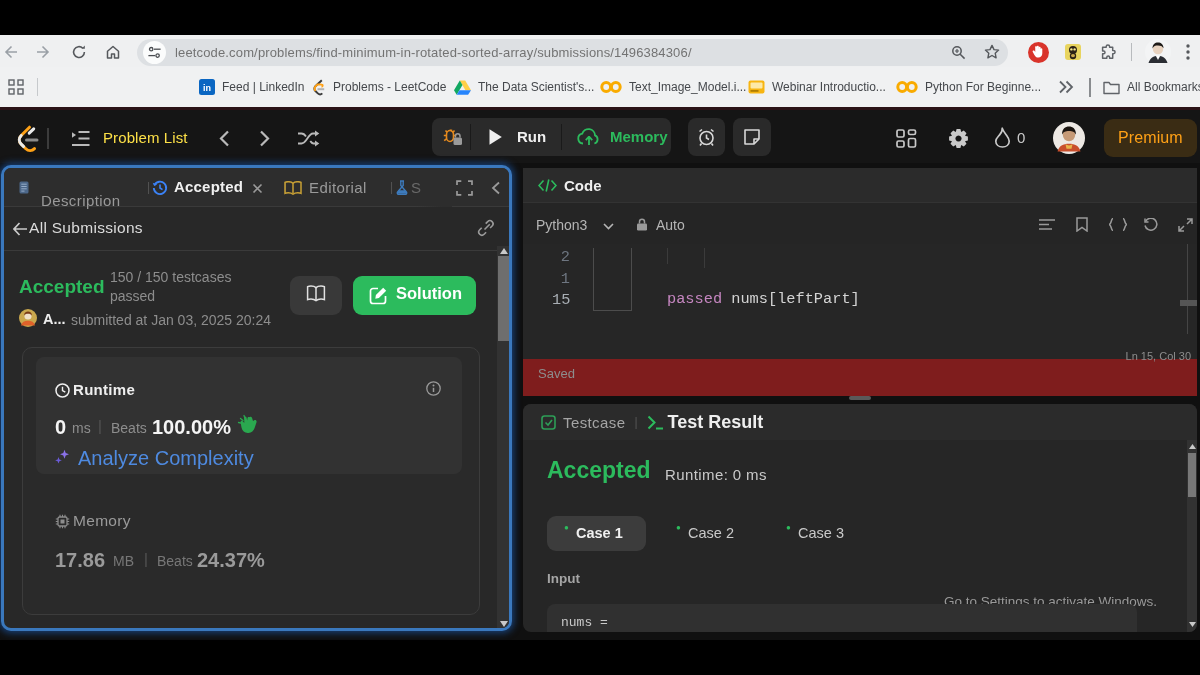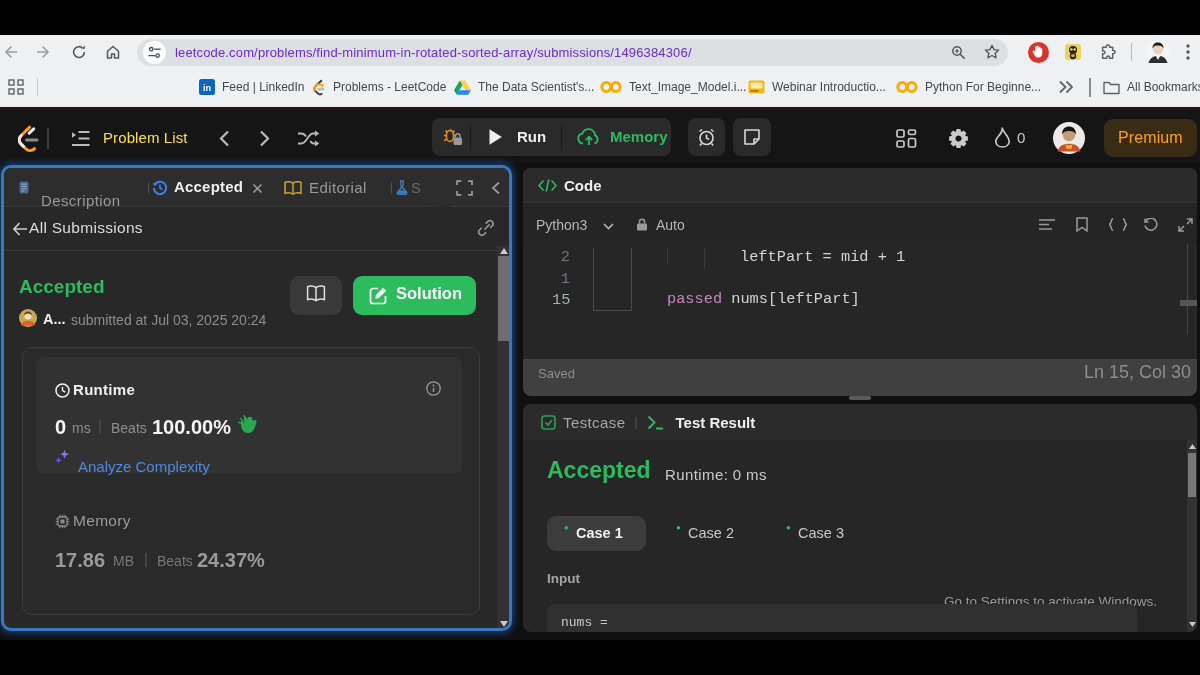--- a/index.html
+++ b/index.html
@@ -6,37 +6,37 @@
 html,body { width:1200px; height:675px; background:#000; overflow:hidden; }
 body { font-family:"Liberation Sans", sans-serif; position:relative; }
 .abs { position:absolute; }
 
 
 #toolbar { position:absolute; left:0; top:35px; width:1200px; height:32px; background:#eff0f1; }
 #bookmarks { position:absolute; left:0; top:67px; width:1200px; height:40px; background:#f0f1f2; }
 #maroon { position:absolute; left:0; top:107px; width:1200px; height:3px; background:#2a1216; }
 #pill { position:absolute; left:137px; top:4px; width:871px; height:27px; background:#dde0e3; border-radius:14px; }
 #pillcirc { position:absolute; left:6px; top:2px; width:23px; height:23px; background:#fbfcfc; border-radius:50%; }
-#url { position:absolute; left:38px; top:6px; font-size:13px; color:#6d28d9; letter-spacing:0.15px; white-space:nowrap; }
+#url { position:absolute; left:38px; top:6px; font-size:13px; color:#737373; letter-spacing:0.15px; white-space:nowrap; }
 .bmitem { position:absolute; top:0; height:40px; display:flex; align-items:center; gap:7px; font-size:12px; color:#45484c; white-space:nowrap; }
 
 
 #lcnav { position:absolute; left:0; top:110px; width:1200px; height:56px; background:#151515; }
 #page { position:absolute; left:0; top:163px; width:1200px; height:477px; background:#101010; }
 
 
 #lpanel { position:absolute; left:1px; top:2px; width:511px; height:466px; background:#282828; border:3px solid #3a78bd; border-radius:10px; box-shadow:0 0 7px 2px rgba(25,70,130,.9); overflow:hidden; }
 #ltabs { position:absolute; left:0; top:0; width:100%; height:39px; background:#2d2d2d; border-bottom:1px solid #3a3a3a; display:flex; align-items:center; }
 #lsubhead { position:absolute; left:-4px; top:40px; width:calc(100% + 4px); height:43px; border-bottom:1px solid #3a3a3a; }
 #lbody { position:absolute; left:-4px; top:84px; width:calc(100% + 4px); bottom:0; }
 .tabtext { font-size:15px; color:#9a9a9a; letter-spacing:0.4px; }
 .tabsep { color:#555; margin:0 9px; font-size:12px; }
 
 
-#cpanel { position:absolute; left:523px; top:5px; width:674px; height:228px; background:#404040; border-radius:8px; overflow:hidden; }
+#cpanel { position:absolute; left:523px; top:5px; width:674px; height:228px; background:#7f1d1d; border-radius:0; overflow:hidden; }
 #tpanel { position:absolute; left:523px; top:241px; width:674px; height:228px; background:#262626; border-radius:8px; overflow:hidden; }
 #handle { position:absolute; left:849px; top:233px; width:22px; height:4px; background:#5a5a5a; border-radius:2px; }
 .phead { position:absolute; left:0; top:0; width:100%; height:36px; background:#2b2b2b; display:flex; align-items:center; }
 
 .mono { font-family:"Liberation Mono", monospace; }
 .green { color:#2cbb5d; }
 </style>
 </head>
 <body>
 
@@ -333,20 +333,21 @@
         </svg>
       <div class="abs" style="left:29px;top:11px;font-size:15.5px;color:#dcdcdc;letter-spacing:0.3px">All Submissions</div>
       <svg class="abs" style="left:477px;top:11px" width="18" height="18" viewBox="0 0 18 18">
           <g stroke="#9a9a9a" stroke-width="1.6" fill="none">
             <path d="M7.5 10.5 12.8 5.2M8.7 4.6l2-2a3.1 3.1 0 0 1 4.4 4.4l-2 2M9.1 13.2l-2 2a3.1 3.1 0 0 1-4.4-4.4l2-2"></path>
           </g>
         </svg>
     </div>
     <div id="lbody">
       <div class="abs green" style="left:19px;top:24px;font-size:19px;font-weight:bold">Accepted</div>
+      <div class="abs" style="left:110px;top:16px;width:135px;font-size:14px;color:#8d8d8d;line-height:19px">150 / 150 testcases passed</div>
 
       <div class="abs" style="left:290px;top:24px;width:52px;height:39px;background:#393939;border-radius:9px"></div>
       <svg class="abs" style="left:306px;top:33px" width="20" height="17" viewBox="0 0 20 17">
           <path d="M10 2.6C8.7 1.3 7 0.9 5 0.9c-1.4 0-2.6.3-3.4.7v13c.8-.4 2-.7 3.4-.7 2 0 3.7.5 5 1.7 1.3-1.2 3-1.7 5-1.7 1.4 0 2.6.3 3.4.7v-13c-.8-.4-2-.7-3.4-.7-2 0-3.7.4-5 1.7z" fill="none" stroke="#e0e0e0" stroke-width="1.5"></path>
           <path d="M10 2.6v12.7" stroke="#e0e0e0" stroke-width="1.5"></path>
         </svg>
 
       <div class="abs" style="left:353px;top:24px;width:123px;height:39px;background:#2cbb5d;border-radius:9px"></div>
       <svg class="abs" style="left:369px;top:34px" width="19" height="19" viewBox="0 0 19 19">
           <path d="M9 2.5H4A2.5 2.5 0 0 0 1.5 5v10A2.5 2.5 0 0 0 4 17.5h10a2.5 2.5 0 0 0 2.5-2.5v-5" fill="none" stroke="#fff" stroke-width="1.7"></path>
@@ -354,21 +355,21 @@
         </svg>
       <div class="abs" style="left:396px;top:32px;font-size:16.5px;font-weight:bold;color:#fff">Solution</div>
 
       <svg class="abs" style="left:19px;top:57px" width="18" height="18" viewBox="0 0 18 18">
           <circle cx="9" cy="9" r="9" fill="#caa84e"></circle>
           <circle cx="9" cy="7" r="3.6" fill="#f0e0c8"></circle>
           <path d="M5 6.8C5 4 7 2.6 9 2.6s4 1.4 4 4.2C11.9 5.2 11 4.8 9 4.8S6 5.2 5 6.8z" fill="#7a3b16"></path>
           <path d="M2 16.5c1-3.4 3.4-4.8 7-4.8s6 1.4 7 4.8z" fill="#e0622a"></path>
         </svg>
       <div class="abs" style="left:43px;top:59px;font-size:14.5px;font-weight:bold;color:#ededed">A...</div>
-      <div class="abs" style="left:71px;top:60px;font-size:14px;color:#8d8d8d">submitted at Jul 03, 2025 20:24</div>
+      <div class="abs" style="left:71px;top:60px;font-size:14px;color:#8d8d8d">submitted at Jan 03, 2025 20:24</div>
 
       <div class="abs" style="left:22px;top:95px;width:458px;height:268px;border:1px solid #3c3c3c;border-radius:10px;background:#2a2a2a"></div>
 
       <div class="abs" style="left:36px;top:105px;width:426px;height:117px;background:#323232;border-radius:8px"></div>
       <svg class="abs" style="left:55px;top:131px" width="15" height="15" viewBox="0 0 15 15">
           <circle cx="7.5" cy="7.5" r="6.5" fill="none" stroke="#efefef" stroke-width="1.5"></circle>
           <path d="M7.5 3.8V7.5l2.8 1.7" stroke="#efefef" stroke-width="1.4" fill="none"></path>
         </svg>
       <div class="abs" style="left:73px;top:129px;font-size:15px;font-weight:bold;color:#efefef;letter-spacing:0.3px">Runtime</div>
       <svg class="abs" style="left:426px;top:129px" width="15" height="15" viewBox="0 0 15 15">
@@ -384,21 +385,21 @@
 
       <svg class="abs" style="left:237px;top:162px" width="22" height="22" viewBox="0 0 22 22">
           <path d="M3.5 4.5 6 6.5M7 1.5 8 4.2M1.5 8.5l2.7.6" stroke="#2aa84f" stroke-width="1.3" fill="none" stroke-linecap="round"></path>
           <path d="M12 3.5c1-1.3 2.6-1 3 .3l1 3.3 1.3-.8c1.4-.7 2.7.6 2.2 2l-1.8 5.5c-1 3.2-3.6 5.6-7 5.2-3-.3-5.6-2.4-6.2-5.6l-.9-4.9c-.3-1.5 1.5-2.3 2.4-1.1l1.3 1.7-.2-5.2c0-1.5 2-1.8 2.4-.3l.7 3 .3-2.6c.2-1.5 2.2-1.5 2.4 0l.2 2.8z" fill="#2aa84f"></path>
         </svg>
 
       <svg class="abs" style="left:54px;top:197px" width="17" height="17" viewBox="0 0 17 17">
           <path d="M10.5 0.8l1.2 3.3 3.3 1.2-3.3 1.2-1.2 3.3-1.2-3.3-3.3-1.2 3.3-1.2z" fill="#8b72e8"></path>
           <path d="M4.5 8l.9 2.4 2.4.9-2.4.9-.9 2.4-.9-2.4-2.4-.9 2.4-.9z" fill="#6a5bd8"></path>
         </svg>
-      <div class="abs" style="left:78px;top:206px;font-size:15px;color:#4e8ae0">Analyze Complexity</div>
+      <div class="abs" style="left:78px;top:195px;font-size:20px;color:#4e8ae0">Analyze Complexity</div>
 
       <svg class="abs" style="left:55px;top:262px" width="15" height="15" viewBox="0 0 15 15">
           <rect x="3" y="3" width="9" height="9" rx="1.5" fill="none" stroke="#8d8d8d" stroke-width="1.3"></rect>
           <rect x="5.5" y="5.5" width="4" height="4" fill="#8d8d8d"></rect>
           <path d="M5 3V0.8M7.5 3V0.8M10 3V0.8M5 14.2V12M7.5 14.2V12M10 14.2V12M3 5H0.8M3 7.5H0.8M3 10H0.8M14.2 5H12M14.2 7.5H12M14.2 10H12" stroke="#8d8d8d" stroke-width="1.1"></path>
         </svg>
       <div class="abs" style="left:73px;top:260px;font-size:15.5px;color:#9a9a9a;letter-spacing:0.3px">Memory</div>
       <div class="abs" style="left:55px;top:297px;font-size:20px;font-weight:bold;color:#9a9a9a">17.86</div>
       <div class="abs" style="left:113px;top:301px;font-size:14px;color:#777">MB</div>
       <div class="abs" style="left:144px;top:298px;font-size:15px;color:#555">|</div>
@@ -451,44 +452,43 @@
       </svg>
 
     <div class="abs mono" style="left:0;top:76px;width:100%;height:115px;background:#262626;font-size:15.3px">
 
       <div class="abs" style="left:70px;top:4px;width:1px;height:62px;background:#4c4c4c"></div>
       <div class="abs" style="left:108px;top:4px;width:1px;height:62px;background:#4c4c4c"></div>
       <div class="abs" style="left:70px;top:66px;width:39px;height:1px;background:#4c4c4c"></div>
       <div class="abs" style="left:144px;top:4px;width:1px;height:16px;background:#3b3b3b"></div>
       <div class="abs" style="left:181px;top:4px;width:1px;height:20px;background:#3b3b3b"></div>
       <div class="abs" style="left:29px;top:3px;width:18px;color:#6e7681;text-align:right;line-height:21.5px">2<br>1<br><span style="color:#a8aeb4">15</span></div>
-      <div class="abs" style="left:217px;top:3px;color:#d4d4d4;line-height:21.5px;white-space:pre">leftPart = mid + 1</div>
       <div class="abs" style="left:144px;top:46px;color:#d4d4d4;white-space:pre"><span style="color:#c586c0">passed</span> nums[leftPart]</div>
 
       <div class="abs" style="left:664px;top:0px;width:1px;height:90px;background:#454545"></div>
       <div class="abs" style="left:657px;top:56px;width:17px;height:6px;background:#555"></div>
     </div>
 
     <div class="abs" style="left:15px;top:198px;font-size:13px;color:#8d8d8d">Saved</div>
-    <div class="abs" style="right:6px;top:194px;font-size:18px;color:#8d8d8d">Ln 15, Col 30</div>
+    <div class="abs" style="right:6px;top:182px;font-size:11px;color:#8d8d8d">Ln 15, Col 30</div>
   </div>
   <div id="handle"></div>
   <div id="tpanel">
     <div class="phead">
       <svg style="margin-left:18px" width="15" height="15" viewBox="0 0 15 15">
           <rect x="1" y="1" width="13" height="13" rx="2.5" fill="none" stroke="#2e9e57" stroke-width="1.6"></rect>
           <path d="M4.5 7.5 7 10l4-5" stroke="#2e9e57" stroke-width="1.6" fill="none"></path>
         </svg>
       <span class="tabtext" style="margin-left:7px;color:#a5a5a5">Testcase</span>
       <span class="tabsep">|</span>
       <svg width="17" height="15" viewBox="0 0 17 15">
           <path d="M1.5 1.5 7.5 7.5 1.5 13.5" stroke="#2cbb5d" stroke-width="2" fill="none"></path>
           <path d="M9 13.5h7" stroke="#2cbb5d" stroke-width="2"></path>
         </svg>
-      <span style="margin-left:12px;font-size:15px;font-weight:bold;color:#efefef">Test Result</span>
+      <span style="margin-left:4px;font-size:18px;font-weight:bold;color:#efefef">Test Result</span>
     </div>
     <div class="abs green" style="left:24px;top:53px;font-size:23px;font-weight:bold">Accepted</div>
     <div class="abs" style="left:142px;top:62px;font-size:15px;color:#c9c9c9;letter-spacing:0.4px">Runtime: 0 ms</div>
     <div class="abs" style="left:24px;top:112px;width:99px;height:35px;background:#3c3c3c;border-radius:9px"></div>
     <div class="abs" style="left:41px;top:119px;font-size:8px;color:#2cbb5d">●</div>
     <div class="abs" style="left:53px;top:121px;font-size:14.5px;font-weight:bold;color:#f0f0f0">Case 1</div>
     <div class="abs" style="left:153px;top:119px;font-size:8px;color:#2cbb5d">●</div>
     <div class="abs" style="left:165px;top:121px;font-size:14.5px;color:#c9c9c9">Case 2</div>
     <div class="abs" style="left:263px;top:119px;font-size:8px;color:#2cbb5d">●</div>
     <div class="abs" style="left:275px;top:121px;font-size:14.5px;color:#c9c9c9">Case 3</div>

